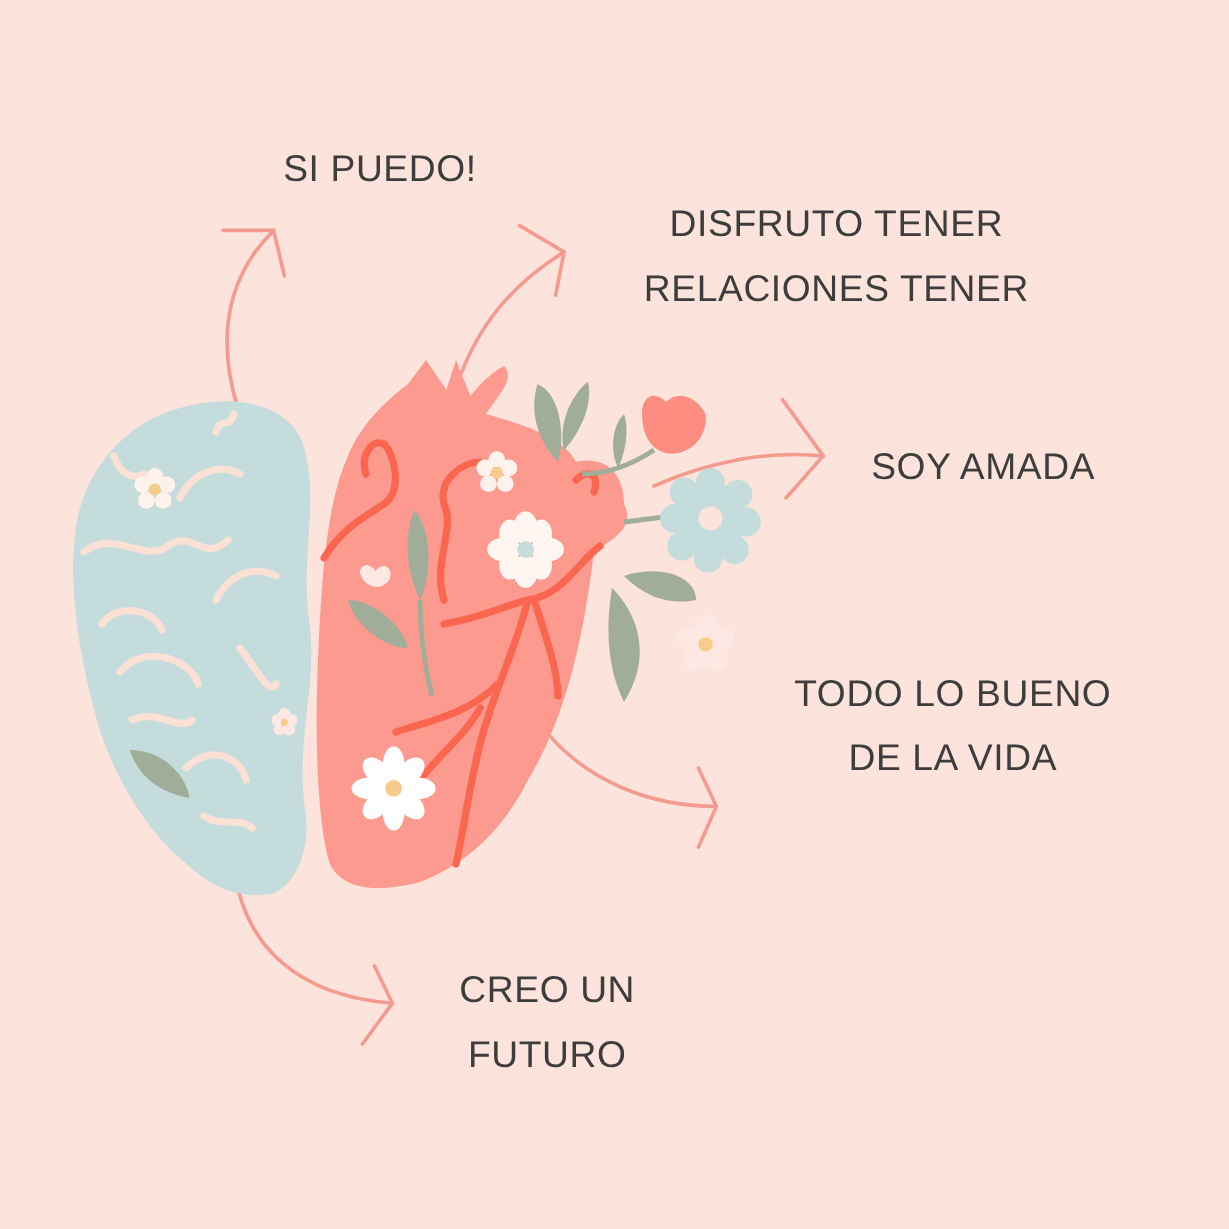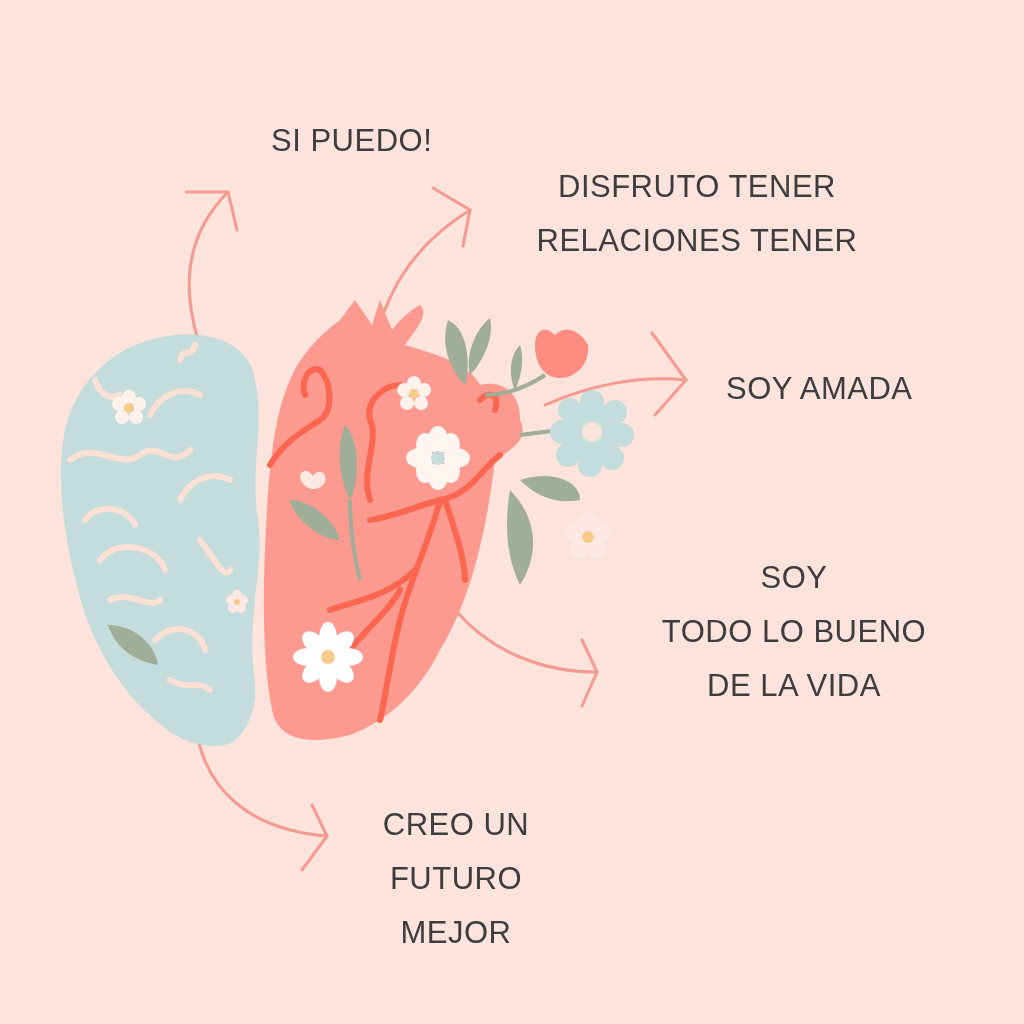--- a/index.html
+++ b/index.html
@@ -164,36 +164,34 @@
           <circle cx="4" cy="6" r="5"></circle>
         <circle cx="-4" cy="6" r="5"></circle>
           <circle cx="-6" cy="-2" r="5"></circle>
       </g>
       <circle r="3" fill="#f7cc8b"></circle>
     </g>
     <path d="M300 478 C 300 468, 310 470, 313 476 C 318 468, 328 472, 325 482 C 320 492, 305 492, 300 478 Z" fill="#fde8e4"></path>
   </g>
 </svg>
 
-<div class="label" style="left:236px; top:114px;margin-left:35px;">
+<div class="label" style="left:236px; top:114px;">
   <span>SI PUEDO!</span>
 </div>
 
 <div class="label" style="left:492px; top:160px; width:410px;">
   <span>DISFRUTO TENER</span>
   <span>RELACIONES TENER</span>
 </div>
 
 <div class="label" style="left:726px; top:362px;">
   <span>SOY AMADA</span>
 </div>
 
 <div class="label" style="left:612px; top:551px; width:364px;">
-  <span>SOY</span>
   <span>TODO LO BUENO</span>
   <span>DE LA VIDA</span>
 </div>
 
 <div class="label" style="left:354px; top:798px; width:204px;">
   <span>CREO UN</span>
   <span>FUTURO</span>
-  <span>MEJOR</span>
 </div>
 
 </body></html>

